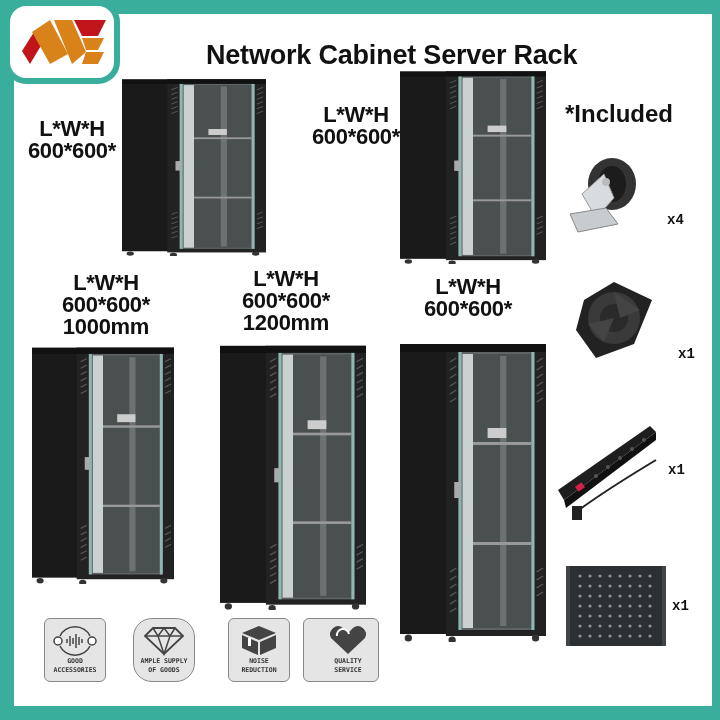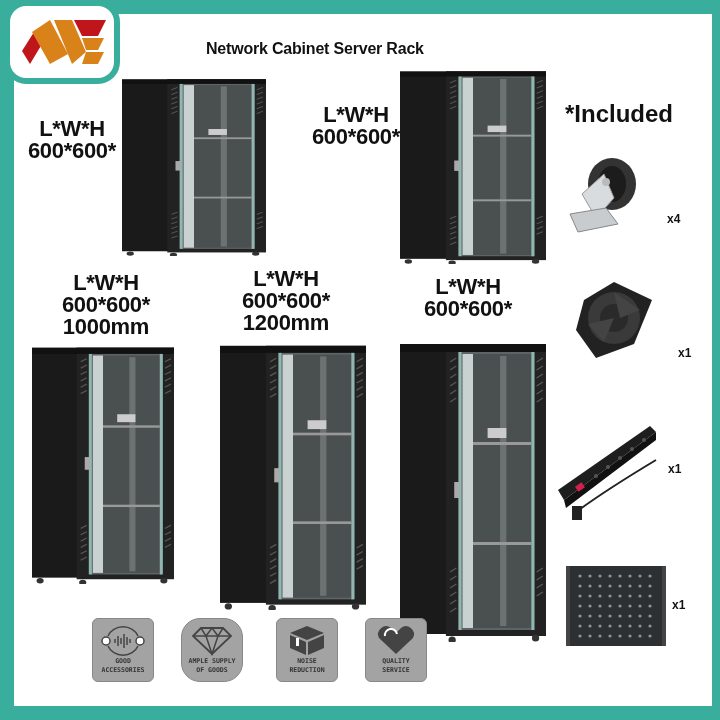--- a/index.html
+++ b/index.html
@@ -1,25 +1,25 @@
 <!DOCTYPE html>
 <html><head>
 <meta charset="utf-8">
 <style>
   html,body{margin:0;padding:0;}
   body{width:720px;height:720px;position:relative;overflow:hidden;background:#3aae9c;font-family:"Liberation Sans",sans-serif;}
   .canvas{position:absolute;left:14px;top:14px;width:698px;height:692px;background:#ffffff;}
   .logo-box{position:absolute;left:8px;top:4px;width:104px;height:72px;background:#fff;border-radius:18px;border:2px solid #3aae9c;box-shadow:0 0 0 4px #3aae9c;}
-  .title{position:absolute;left:206px;top:40px;font-weight:bold;font-size:16px;color:#111;letter-spacing:-0.2px;}
+  .title{position:absolute;left:206px;top:40px;font-weight:bold;font-size:27px;color:#111;letter-spacing:-0.2px;}
   .dim{position:absolute;font-weight:bold;color:#111;text-align:center;font-size:22px;line-height:22px;letter-spacing:-0.3px;}
   .cab{position:absolute;}
   .included{position:absolute;left:565px;top:100px;font-weight:bold;font-size:24px;color:#111;}
-  .qty{position:absolute;font-family:Liberation Sans, sans-serif;font-size:12px;color:#111;font-weight:bold;}
+  .qty{position:absolute;font-family:Liberation Mono, monospace;font-size:14px;color:#111;font-weight:bold;}
   .acc{position:absolute;}
-  .badge{position:absolute;top:618px;width:60px;height:62px;border:1.5px solid #888;border-radius:6px;background:#a3a3a3;text-align:center;margin-left:48px;}
+  .badge{position:absolute;top:618px;width:60px;height:62px;border:1.5px solid #888;border-radius:6px;background:#e5e5e5;text-align:center;}
   .badge svg{display:block;margin:5px auto 0;}
   .badge .bl{font-family:"DejaVu Sans Mono",monospace;font-size:6.5px;font-weight:bold;color:#333;line-height:7px;margin-top:2px;}
 </style>
 </head>
 <body>
 
 <svg width="0" height="0" style="position:absolute">
   <defs>
     <symbol id="cabinet" viewBox="0 0 140 300" preserveAspectRatio="none">
       <rect x="0" y="6" width="46" height="286" fill="#1a1a1a"></rect>
@@ -257,20 +257,20 @@
   <svg width="46" height="32" viewBox="0 0 46 32">
     <polygon points="23,2 40,9 23,16 6,9" fill="#444"></polygon>
     <polygon points="6,11 22,18 22,31 6,24" fill="#444"></polygon>
     <polygon points="24,18 40,11 40,24 24,31" fill="#444"></polygon>
     <rect x="12" y="14" width="3" height="8" fill="#fff"></rect>
   </svg>
   <div class="bl">NOISE</div>
   <div class="bl">REDUCTION</div>
 </div>
 
-<div class="badge" style="left:317px;">
+<div class="badge" style="left:303px;padding-left:14px;">
   <svg width="46" height="32" viewBox="0 0 46 32">
     <path d="M23 30 L6 14 A8 8 0 0 1 18 4 L23 9 L28 4 A8 8 0 0 1 40 14 Z" fill="#444"></path>
     <path d="M12 12 A6 6 0 0 1 24 10" stroke="#fff" stroke-width="2" fill="none"></path>
   </svg>
   <div class="bl">QUALITY</div>
   <div class="bl">SERVICE</div>
 </div>
 
 </body></html>

